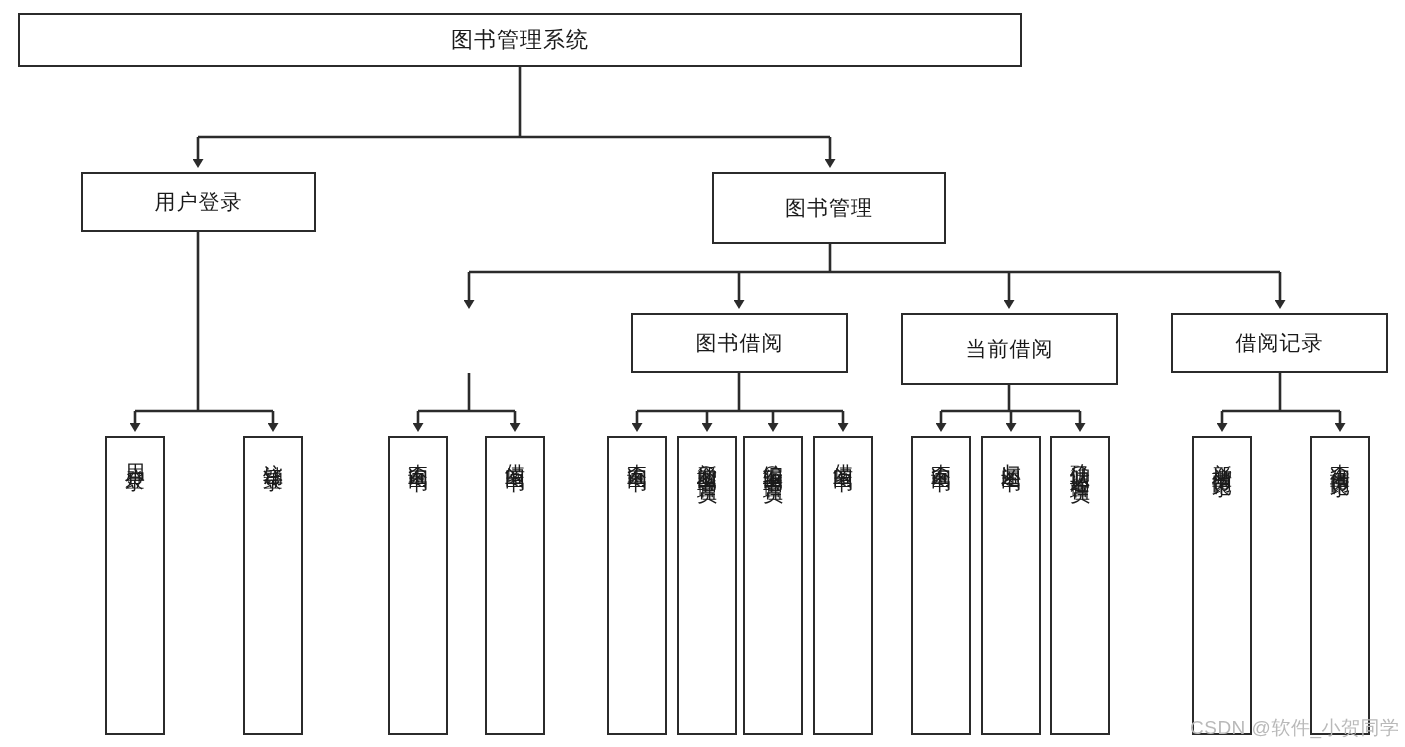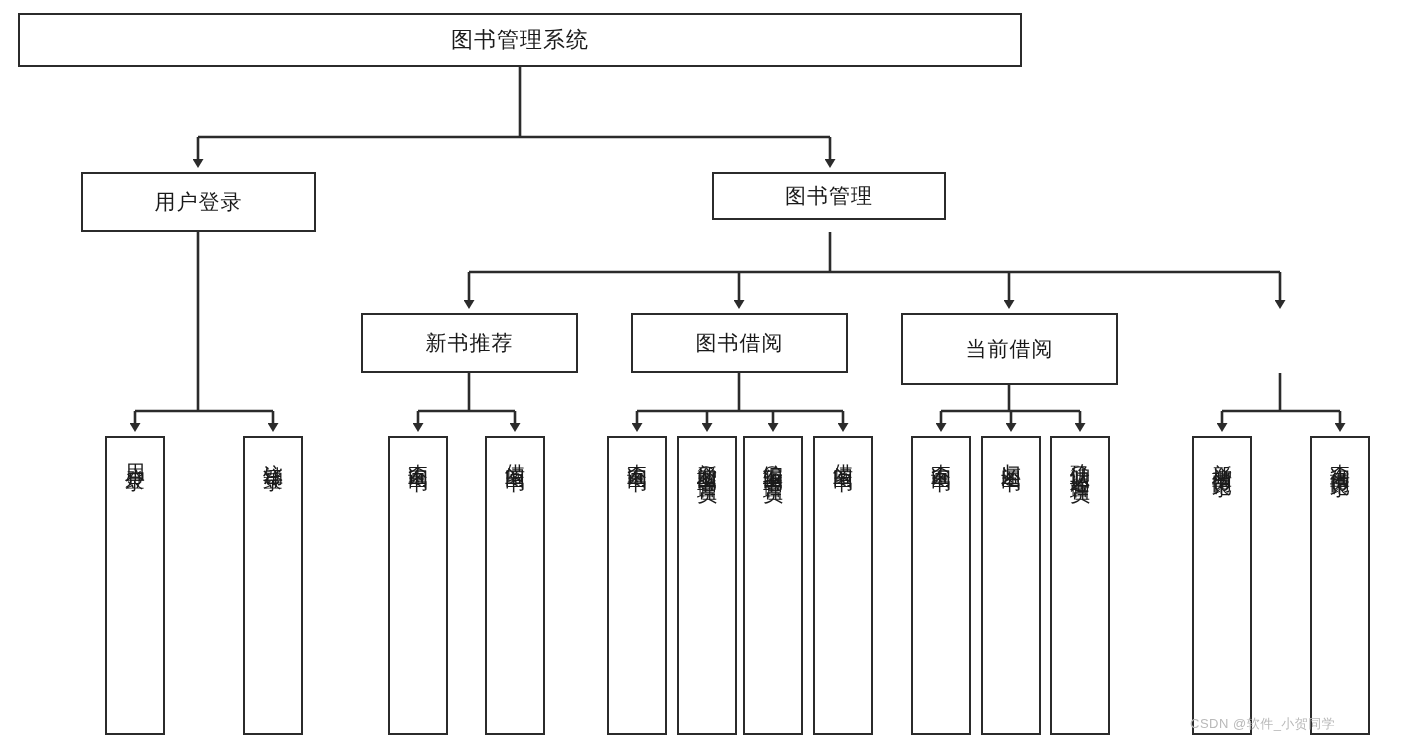--- a/index.html
+++ b/index.html
@@ -52,21 +52,21 @@
     writing-mode: vertical-rl;
     text-orientation: upright;
     -webkit-writing-mode: vertical-rl;
     line-height: 1.05;
     letter-spacing: 3px;
     white-space: nowrap;
     text-align: left;
   }
   .watermark {
     position: absolute;
-    font-size: 13px;
+    font-size: 19px;
     color: #b9b9b9;
     white-space: nowrap;
     letter-spacing: 0.5px;
     z-index: 5;
   }
 </style>
 </head>
 <body>
 
 <div id="canvas">
@@ -117,25 +117,25 @@
       <path d="M1280,373 L1280,411"></path>
       <path d="M1222,411 L1340,411"></path>
       <path d="M1222,411 L1222,424" marker-end="url(#arrow)"></path>
       <path d="M1340,411 L1340,424" marker-end="url(#arrow)"></path>
     </g>
   </svg>
 
   <div class="node horiz root" style="left: 18px; top: 13px; width: 1004px; height: 54px;">图书管理系统</div>
 
   <div class="node horiz" style="left: 81px; top: 172px; width: 235px; height: 60px;">用户登录</div>
-  <div class="node horiz" style="left: 712px; top: 172px; width: 234px; height: 48px;">图书管理</div>
+  <div class="node horiz" style="left: 712px; top: 172px; width: 234px; height: 72px;">图书管理</div>
 
-  <div class="node horiz" style="left: 361px; top: 313px; width: 217px; height: 60px;">新书推荐</div>
   <div class="node horiz" style="left: 631px; top: 313px; width: 217px; height: 60px; font-family: Liberation Serif, serif;">图书借阅</div>
   <div class="node horiz" style="left: 901px; top: 313px; width: 217px; height: 72px;">当前借阅</div>
+  <div class="node horiz" style="left: 1171px; top: 313px; width: 217px; height: 60px;">借阅记录</div>
 
   <div class="node leaf" style="left: 105px; top: 436px; width: 60px; height: 299px;">
     <span class="vtext">用户登录</span>
   </div>
   <div class="node leaf" style="left: 243px; top: 436px; width: 60px; height: 299px;">
     <span class="vtext">注销登录</span>
   </div>
   <div class="node leaf" style="left: 388px; top: 436px; width: 60px; height: 299px;">
     <span class="vtext">查询图书</span>
   </div>

